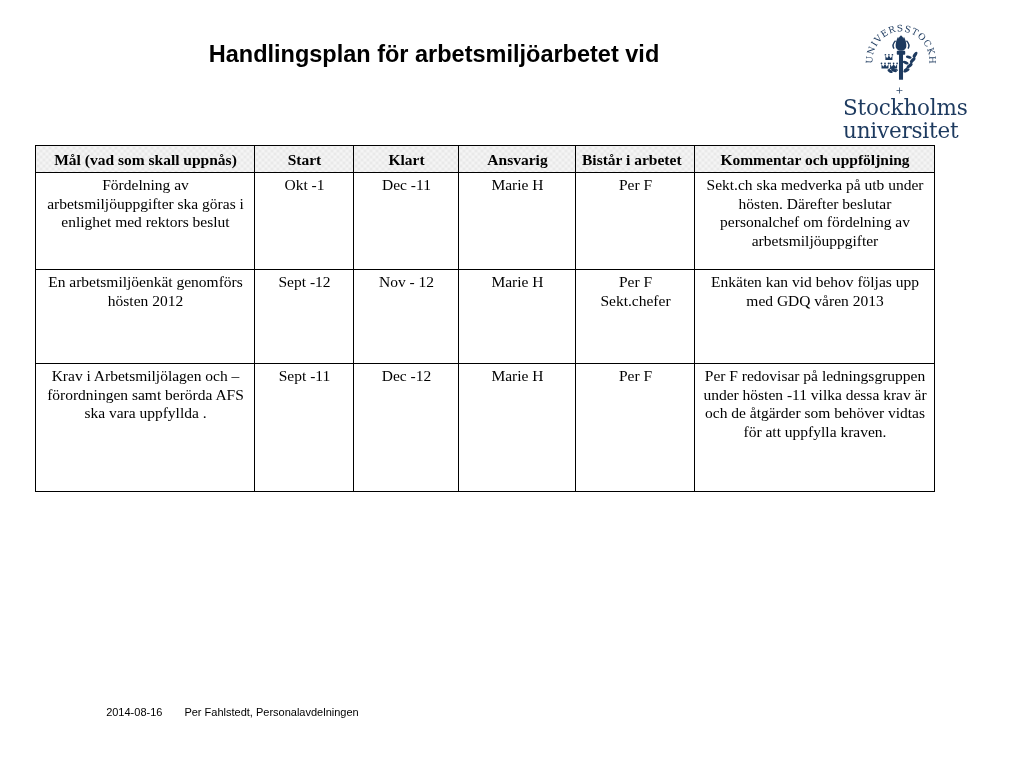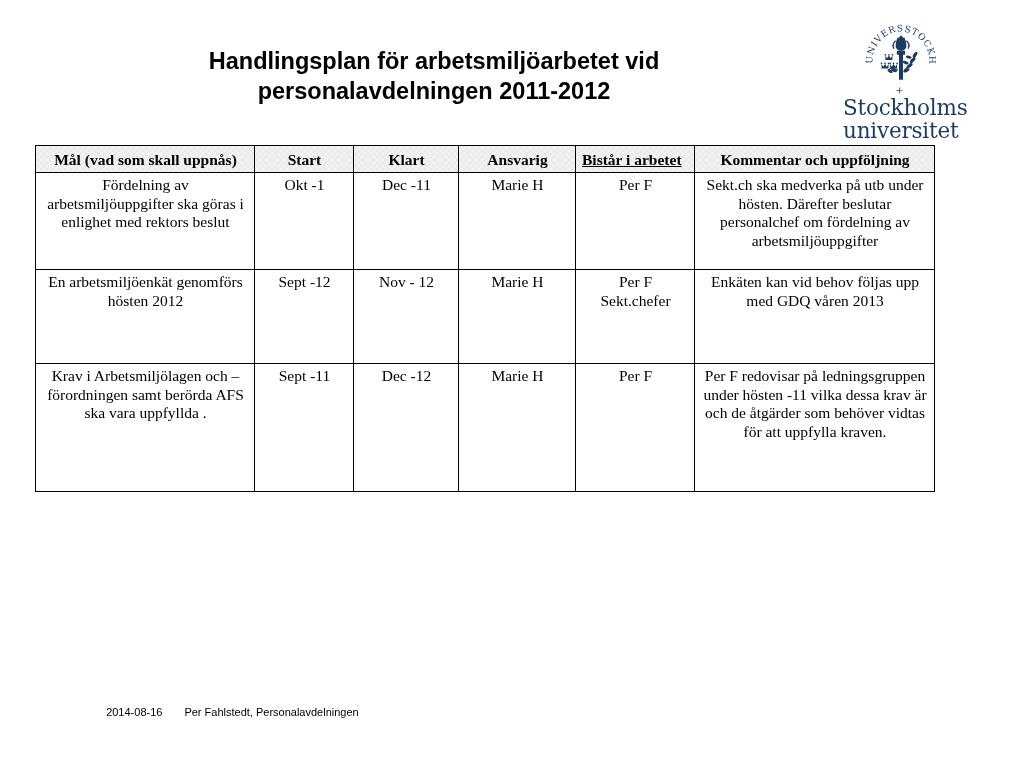--- a/index.html
+++ b/index.html
@@ -41,21 +41,21 @@
     line-height: 23px;
     letter-spacing: -0.2px;
     white-space: nowrap;
   }
   #logo-wordmark .wm-line { display: block; }
 
   
   #slide-title {
     position: absolute;
     left: 104px;
-    top: 46px;
+    top: 39px;
     width: 660px;
     text-align: center;
     font-family: "Liberation Sans", "DejaVu Sans", sans-serif;
     font-weight: bold;
     font-size: 23.5px;
     line-height: 30px;
     color: #000000;
   }
   #slide-title .title-line { display: block; }
 
@@ -92,21 +92,21 @@
     font-size: 15.5px;
     line-height: 18px;
     padding-top: 5px;
   }
   #plan-table thead th.th-left { text-align: left; padding-left: 6px; }
   #plan-table tbody td { background: #ffffff; }
   .c-goal      { width: 209px; }
   .c-start     { width: 89px; }
   .c-done      { width: 95px; }
   .c-resp      { width: 107px; margin-left: 32px; }
-  .c-assist    { width: 108px; text-decoration: underline; }
+  .c-assist    { width: 108px; }
   .c-comment   { width: 230px; }
 
   
   td.va-top    { vertical-align: top; }
   td.va-mid    { vertical-align: middle; }
   td.va-bot    { vertical-align: bottom; }
 
   tr.row-h1 td { height: 90px; }
   tr.row-h2 td { height: 106px; }
   tr.row-h3 td { height: 87px; }
@@ -192,21 +192,20 @@
     </svg>
   </div>
   <div id="logo-wordmark">
     <span class="wm-line">Stockholms</span>
     <span class="wm-line">universitet</span>
   </div>
 </div>
 
 <div id="slide-title">
   <span class="title-line">Handlingsplan för arbetsmiljöarbetet vid</span>
-  <span class="title-line">personalavdelningen 2011-2012</span>
 </div>
 
 <table id="plan-table">
   <thead>
     <tr>
       <th class="c-goal">Mål (vad som skall uppnås)</th>
       <th class="c-start">Start</th>
       <th class="c-done">Klart</th>
       <th class="c-resp">Ansvarig</th>
       <th class="c-assist th-left">Bistår i arbetet</th>

